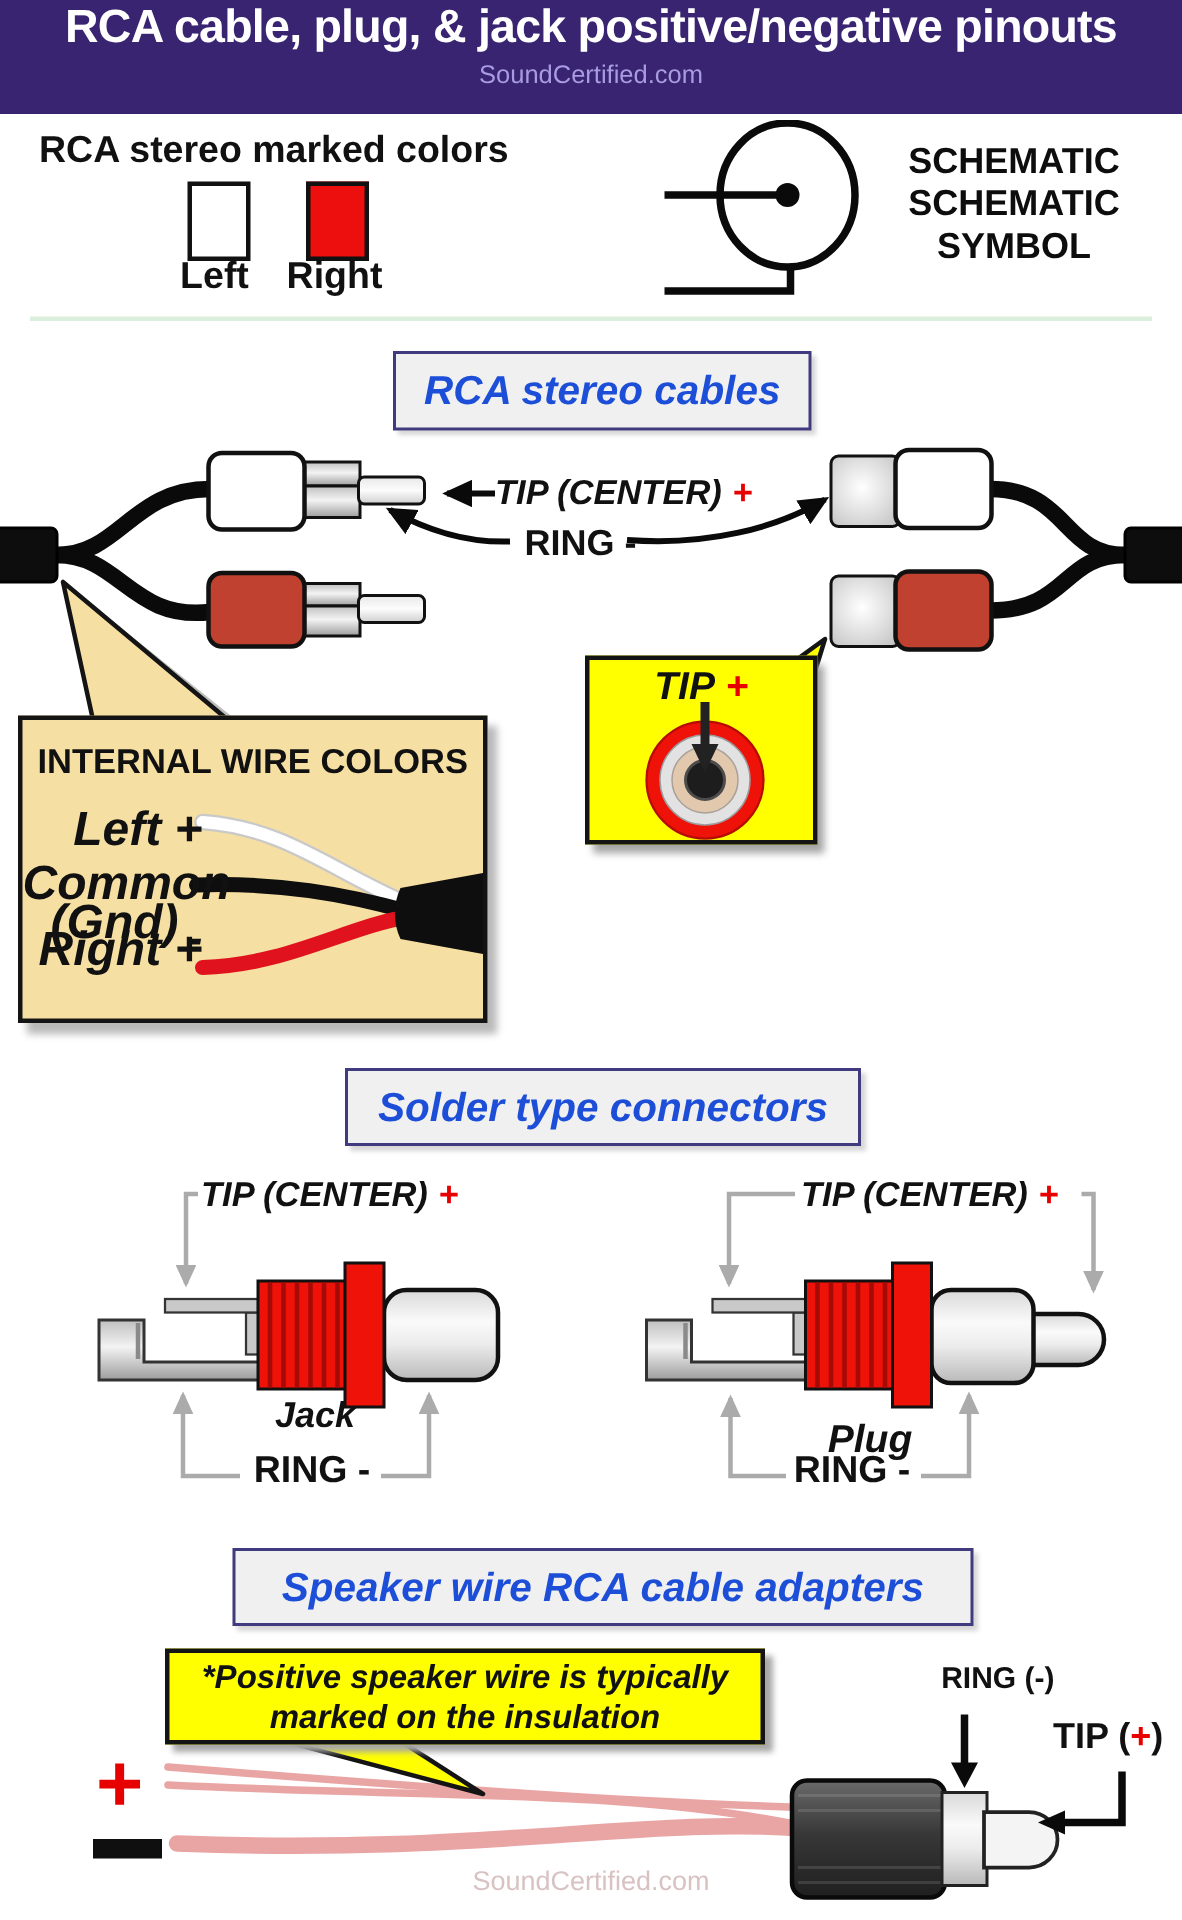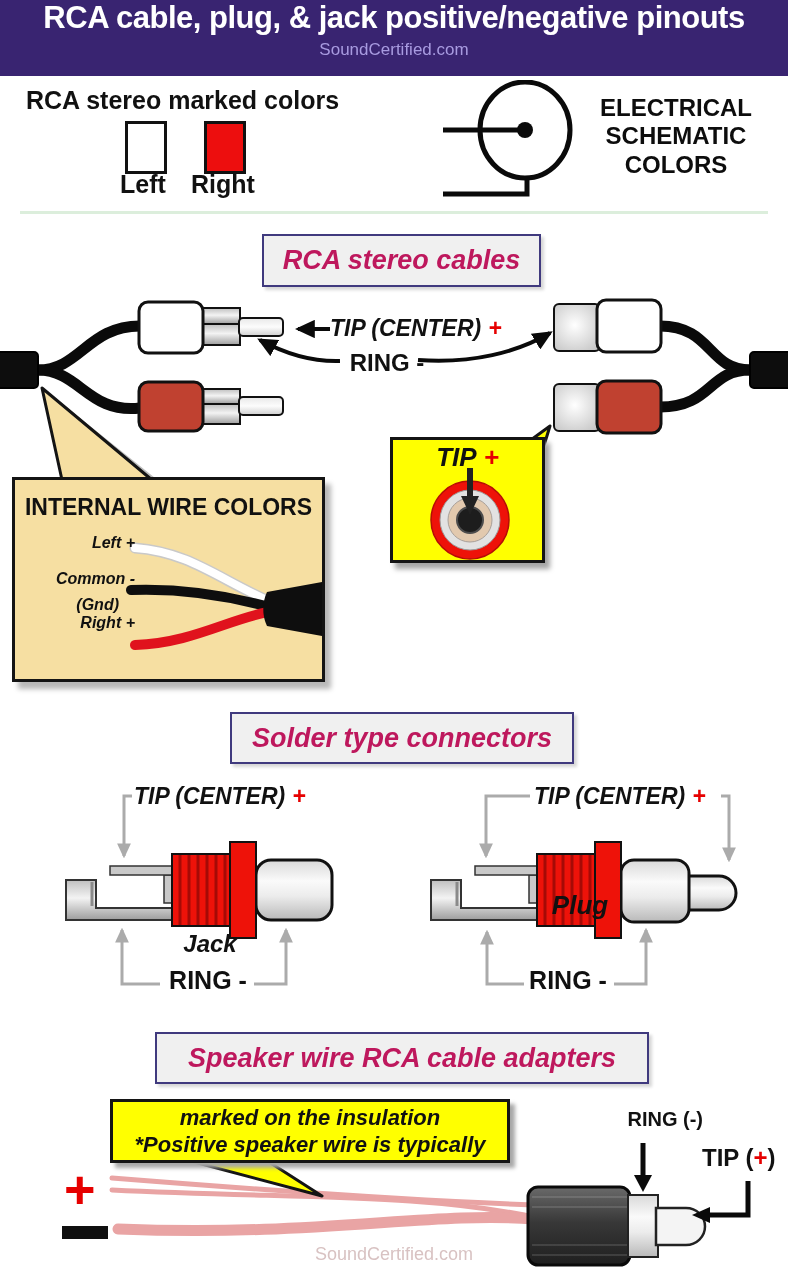--- a/index.html
+++ b/index.html
@@ -13,31 +13,31 @@
   
   .legend-heading{position:absolute;left:26px;top:86px;font-size:25px;font-weight:bold;}
   .swatch{position:absolute;width:36px;height:47px;border:3px solid #111;}
   .swatch-label{position:absolute;font-size:25px;font-weight:bold;text-align:center;}
   .schematic-label{position:absolute;left:590px;top:94px;width:172px;text-align:center;
                    font-size:24px;font-weight:bold;line-height:1.18;color:#0d0d0d;}
   .divider{position:absolute;left:20px;top:211px;width:748px;height:3px;background:#DCEEDC;}
   
   .section-box{position:absolute;background:#F0F0F0;border:2px solid #403A7E;
                box-shadow:3px 3px 3px #d7d7d7;display:flex;align-items:center;justify-content:center;
-               font-weight:bold;font-style:italic;font-size:27px;color:#be185d;}
+               font-weight:bold;font-style:italic;font-size:27px;color:#1d4ed8;}
   
   .lbl{position:absolute;font-weight:bold;white-space:nowrap;}
   .italic{font-style:italic;}
   .red{color:#E60000;}
   .plus-gap{margin-left:7px;}
   
   .tan-box{position:absolute;left:12px;top:477px;width:307px;height:199px;background:#F6DFA2;
            border:3px solid #141414;box-shadow:6px 7px 5px #b9b9b9;z-index:2;}
   .tan-title{position:absolute;top:14px;left:0;width:100%;text-align:center;font-size:23px;font-weight:bold;}
-  .wire-label{position:absolute;left:0;width:120px;text-align:right;font-style:italic;font-weight:bold;font-size:16px;}
+  .wire-label{position:absolute;left:0;width:120px;text-align:right;font-style:italic;font-weight:bold;font-size:32px;}
   
   .yellow-box{position:absolute;background:#FFFF00;border:3px solid #141414;z-index:2;}
   .tipbox-label{position:absolute;top:2px;left:0;width:100%;text-align:center;font-size:26px;font-weight:bold;font-style:italic;}
   .note-box{display:flex;flex-direction:column;align-items:center;justify-content:center;
             font-size:22px;font-weight:bold;font-style:italic;line-height:1.25;text-align:center;}
   .minus-bar{position:absolute;left:62px;top:1226px;width:46px;height:13px;background:#0f0f0f;
              color:transparent;overflow:hidden;line-height:0;font-size:1px;}
   .footer{position:absolute;left:0;top:1244px;width:788px;text-align:center;color:#D8C2C2;font-size:18px;}
   svg{display:block;}
   .z1{z-index:1;}
@@ -57,21 +57,21 @@
   <div class="swatch" style="left:204px;top:121px;background:#ED0E0E;"></div>
   <div class="swatch-label" style="left:110px;top:170px;width:66px;">Left</div>
   <div class="swatch-label" style="left:186px;top:170px;width:74px;">Right</div>
 
   <svg class="abs" style="left:438px;top:80px;" width="172" height="126" viewBox="0 0 172 126">
     <ellipse cx="87" cy="50" rx="45" ry="48" fill="none" stroke="#0a0a0a" stroke-width="5"></ellipse>
     <line x1="5" y1="50" x2="87" y2="50" stroke="#0a0a0a" stroke-width="5"></line>
     <circle cx="87" cy="50" r="8" fill="#0a0a0a"></circle>
     <path d="M89,98 L89,114 L5,114" fill="none" stroke="#0a0a0a" stroke-width="5"></path>
   </svg>
-  <div class="schematic-label">ELECTRICAL SCHEMATIC COLORS</div>
+  <div class="schematic-label">SCHEMATIC SCHEMATIC SYMBOL</div>
 
   <div class="divider"></div>
 
   <div class="section-box" style="left:262px;top:234px;width:275px;height:49px;">RCA stereo cables</div>
 
   <svg class="abs" style="left:0;top:290px;" width="788" height="200" viewBox="0 0 788 200">
     <defs>
       <linearGradient id="gMetal" x1="0" y1="0" x2="0" y2="1">
         <stop offset="0" stop-color="#bfbfbf"></stop>
           <stop offset="0.45" stop-color="#f3f3f3"></stop>
@@ -229,21 +229,21 @@
       <path d="M614,204 L646,204 L646,150" fill="none" stroke="#ABABAB" stroke-width="3" marker-end="url(#ahg)"></path>
     </g>
   </svg>
   <div class="lbl italic" style="left:134px;top:783px;font-size:23px;">
     <span>TIP (CENTER)</span><span class="red plus-gap">+</span>
   </div>
   <div class="lbl italic" style="left:534px;top:783px;font-size:23px;">
     <span>TIP (CENTER)</span><span class="red plus-gap">+</span>
   </div>
   <div class="lbl italic" style="left:168px;top:930px;width:84px;text-align:center;font-size:24px;font-weight:600;">Jack</div>
-  <div class="lbl italic" style="left:538px;top:890px;width:84px;text-align:center;font-size:26px;font-weight:600;">Plug</div>
+  <div class="lbl italic" style="left:538px;top:944px;width:84px;text-align:center;font-size:26px;font-weight:600;">Plug</div>
   <div class="lbl" style="left:158px;top:966px;width:100px;text-align:center;font-size:25px;">RING -</div>
   <div class="lbl" style="left:518px;top:966px;width:100px;text-align:center;font-size:25px;">RING -</div>
 
   <div class="section-box" style="left:155px;top:1032px;width:490px;height:48px;">Speaker wire RCA cable adapters</div>
 
   <svg class="abs" style="left:0;top:1095px;" width="788" height="185" viewBox="0 0 788 185">
     <defs>
       <linearGradient id="gDark" x1="0" y1="0" x2="0" y2="1">
         <stop offset="0" stop-color="#6a6a6a"></stop>
           <stop offset="0.45" stop-color="#383838"></stop>
@@ -263,22 +263,22 @@
     </g>
     <rect x="628" y="100" width="30" height="62" fill="url(#gMetal2)" stroke="#222" stroke-width="2" style="fill:url(#gBody)"></rect>
     <path d="M656,113 h30 a19,18.5 0 0 1 0,37 h-30 z" fill="#F4F4F4" stroke="#222" stroke-width="2.5"></path>
     <line x1="643" y1="48" x2="643" y2="82" stroke="#0a0a0a" stroke-width="5"></line>
     <polygon points="634,80 652,80 643,97" fill="#0a0a0a"></polygon>
     <path d="M748,86 L748,120 L708,120" fill="none" stroke="#0a0a0a" stroke-width="5"></path>
     <polygon points="710,112 710,128 692,120" fill="#0a0a0a"></polygon>
   </svg>
 
   <div class="yellow-box note-box" style="left:110px;top:1099px;width:394px;height:58px;box-shadow:5px 5px 4px #a8a8a8;">
+    <div>*Positive speaker wire is typically</div>
     <div>marked on the insulation</div>
-    <div>*Positive speaker wire is typically</div>
   </div>
 
   <div class="lbl" style="left:583px;top:1108px;width:120px;text-align:right;font-size:20px;">RING (-)</div>
   <div class="lbl" style="left:702px;top:1144px;font-size:24px;">
     <span>TIP (</span><span class="red">+</span><span>)</span>
   </div>
   <div class="lbl red" style="left:64px;top:1158px;font-size:54px;">+</div>
   <div class="minus-bar">−</div>
 
   <div class="footer">SoundCertified.com</div>

